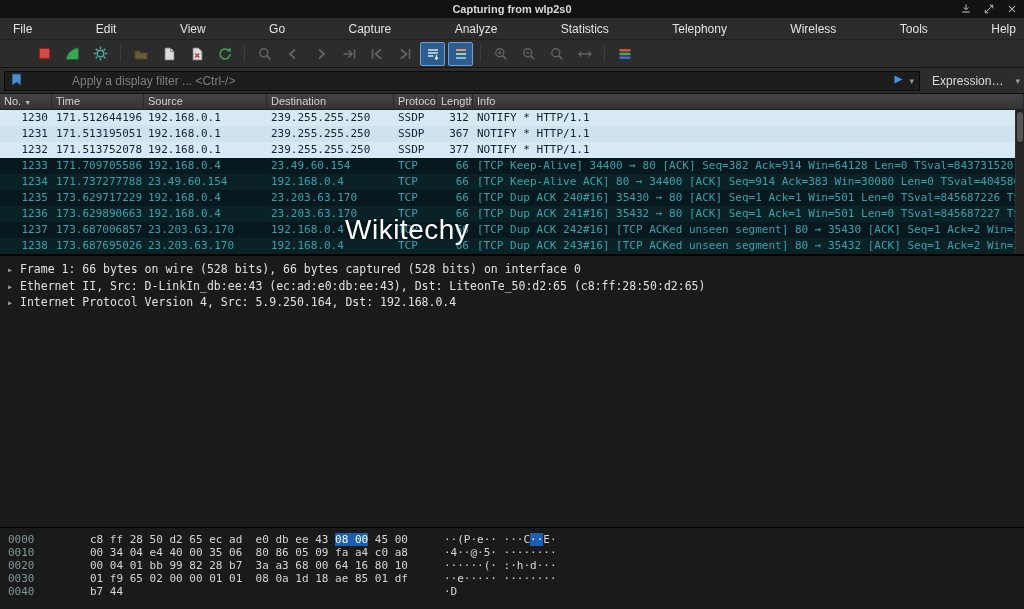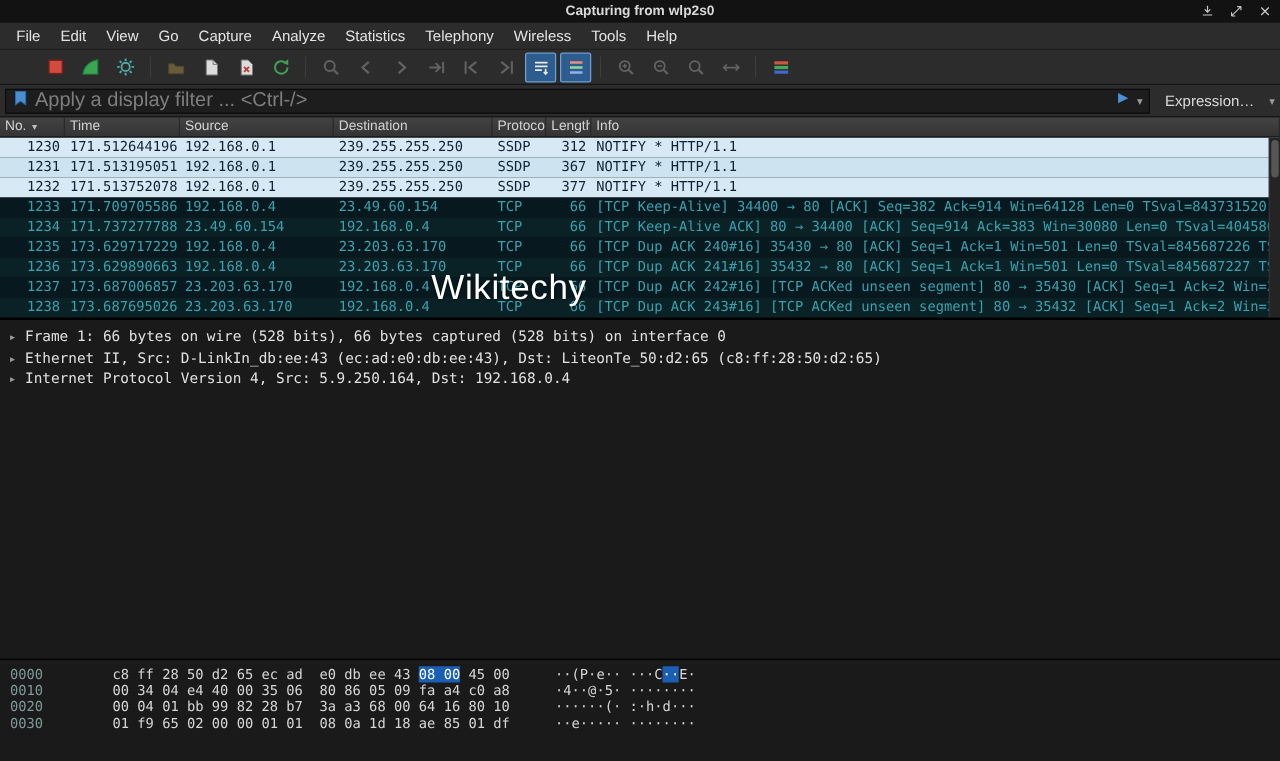--- a/index.html
+++ b/index.html
@@ -7,35 +7,35 @@
   body { background:#191919; font-family:"Liberation Sans", sans-serif; }
   .window { width:1024px; height:609px; display:flex; flex-direction:column; background:#191919; }
 
   
   .titlebar { height:18px; background:#121212; position:relative; display:flex; align-items:center; flex:none; }
   .titlebar .title { flex:1; text-align:center; color:#d9d9d9; font-size:11px; font-weight:bold; line-height:18px; }
   .win-controls { position:absolute; right:6px; top:0; height:18px; display:flex; align-items:center; gap:11px; }
   .win-controls span { display:flex; align-items:center; cursor:default; }
 
   
-  .menubar { height:22px; background:#2c2c2c; display:flex; align-items:center; padding-left:5px; border-bottom:1px solid #202020; flex:none; }
+  .menubar { height:22px; background:#2c2c2c; display:flex; align-items:center; padding-left:5px; border-bottom:1px solid #202020; flex:none;justify-content:space-between; }
   .menu-item { padding:0 8px; color:#e3e3e3; font-size:12px; line-height:22px; white-space:nowrap; }
 
   
   .toolbar { height:28px; background:#2c2c2c; display:flex; align-items:center; padding-left:4px; gap:3px; border-bottom:1px solid #161616; flex:none; }
   .tb { width:25px; height:24px; display:flex; align-items:center; justify-content:center; background:transparent; border:1px solid transparent; padding:0; }
   .tb svg { display:block; }
   .tb.dim svg { opacity:.38; }
   .tb.pressed { background:#2d5c8e; border-color:#6f9fd2; border-radius:2px; }
   .tsep { width:1px; height:17px; background:#1b1b1b; border-right:1px solid #3d3d3d; margin:0 4px; flex:none; }
 
   
   .filterbar { height:26px; background:#2c2c2c; display:flex; align-items:center; padding:0 4px; gap:5px; border-bottom:1px solid #101010; flex:none; }
   .filter-field { flex:1; height:20px; background:#1d1d1d; border:1px solid #0c0c0c; display:flex; align-items:center; padding:0 5px; gap:5px; }
-  .filter-field input { flex:1; background:transparent; border:none; outline:none; color:#cfcfcf; font-size:16px; font-family:"Liberation Sans", sans-serif; }
+  .filter-field input { flex:1; background:transparent; border:none; outline:none; color:#cfcfcf; font-size:12px; font-family:"Liberation Sans", sans-serif;margin-left:44px; }
   .filter-field input::placeholder { color:#7e7e7e; }
   .caret { color:#9a9a9a; font-size:9px; line-height:20px; }
   .expr-btn { background:transparent; border:none; color:#dadada; font-size:12px; padding:0 7px; height:20px; }
 
   
   .plist-header { height:16px; display:flex; background:linear-gradient(#434343,#343434); border-bottom:1px solid #1d1d1d; color:#d2d2d2; font-size:11px; flex:none; }
   .ph { border-right:1px solid #292929; padding:0 4px; line-height:15px; white-space:nowrap; overflow:hidden; }
   .w-no   { width:52px; flex:none; }
   .w-time { width:92px; flex:none; }
   .w-src  { width:123px; flex:none; }
@@ -392,15 +392,20 @@
     <div class="hrow">
       <span class="off">0020</span>
       <span class="hex"><span>00 04 01 bb 99 82 28 b7  3a a3 68 00 64 16 80 10</span></span>
       <span class="asc"><span>······(· :·h·d···</span></span>
     </div>
     <div class="hrow">
       <span class="off">0030</span>
       <span class="hex"><span>01 f9 65 02 00 00 01 01  08 0a 1d 18 ae 85 01 df</span></span>
       <span class="asc"><span>··e····· ········</span></span>
     </div>
+    <div class="hrow">
+      <span class="off">0040</span>
+      <span class="hex"><span>b7 44</span></span>
+      <span class="asc"><span>·D</span></span>
+    </div>
   </div>
 
 </div>
 
 </body></html>

